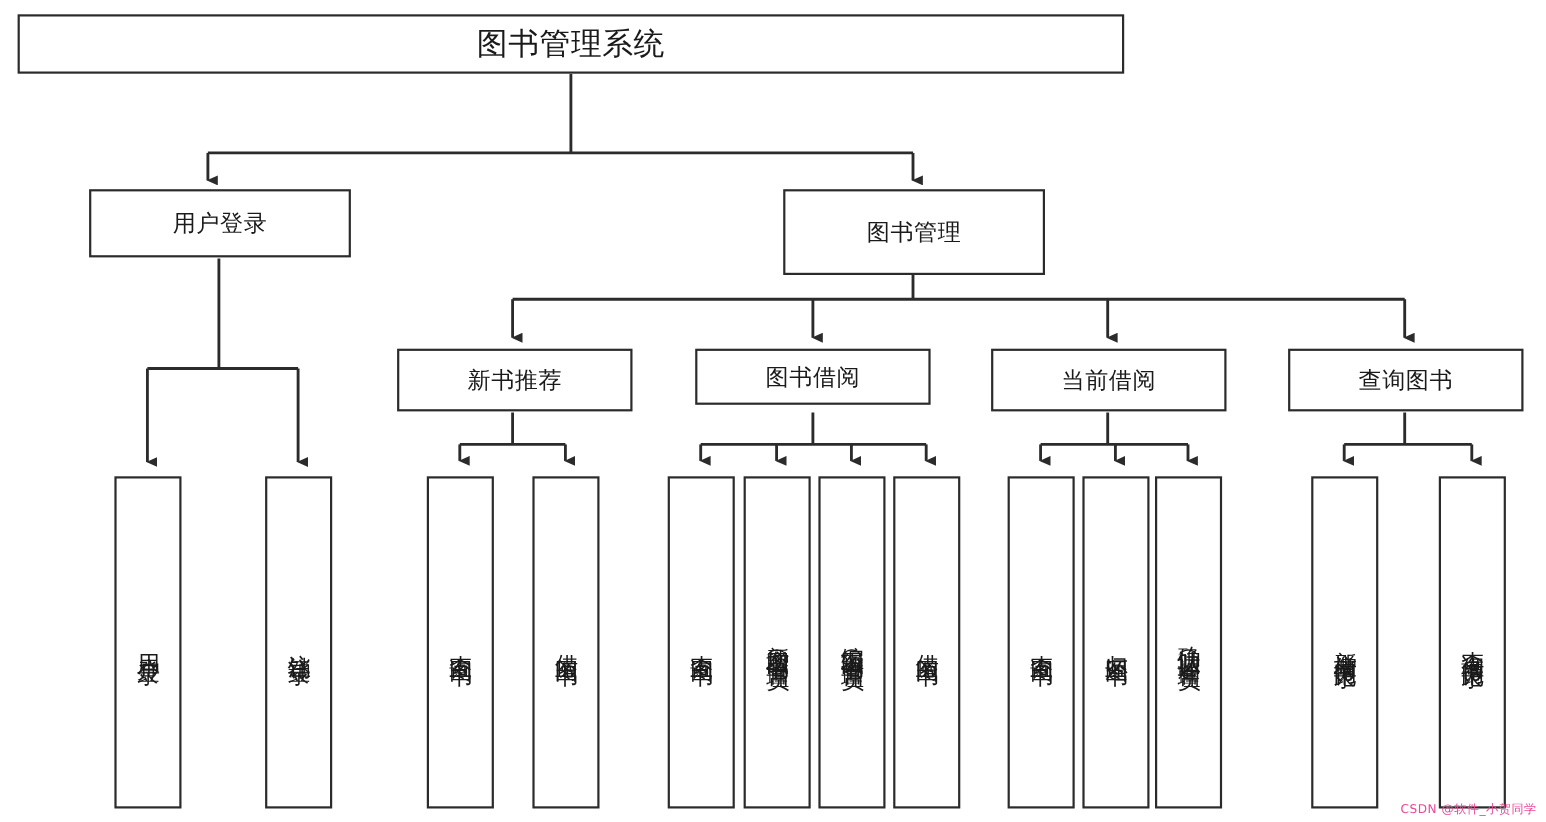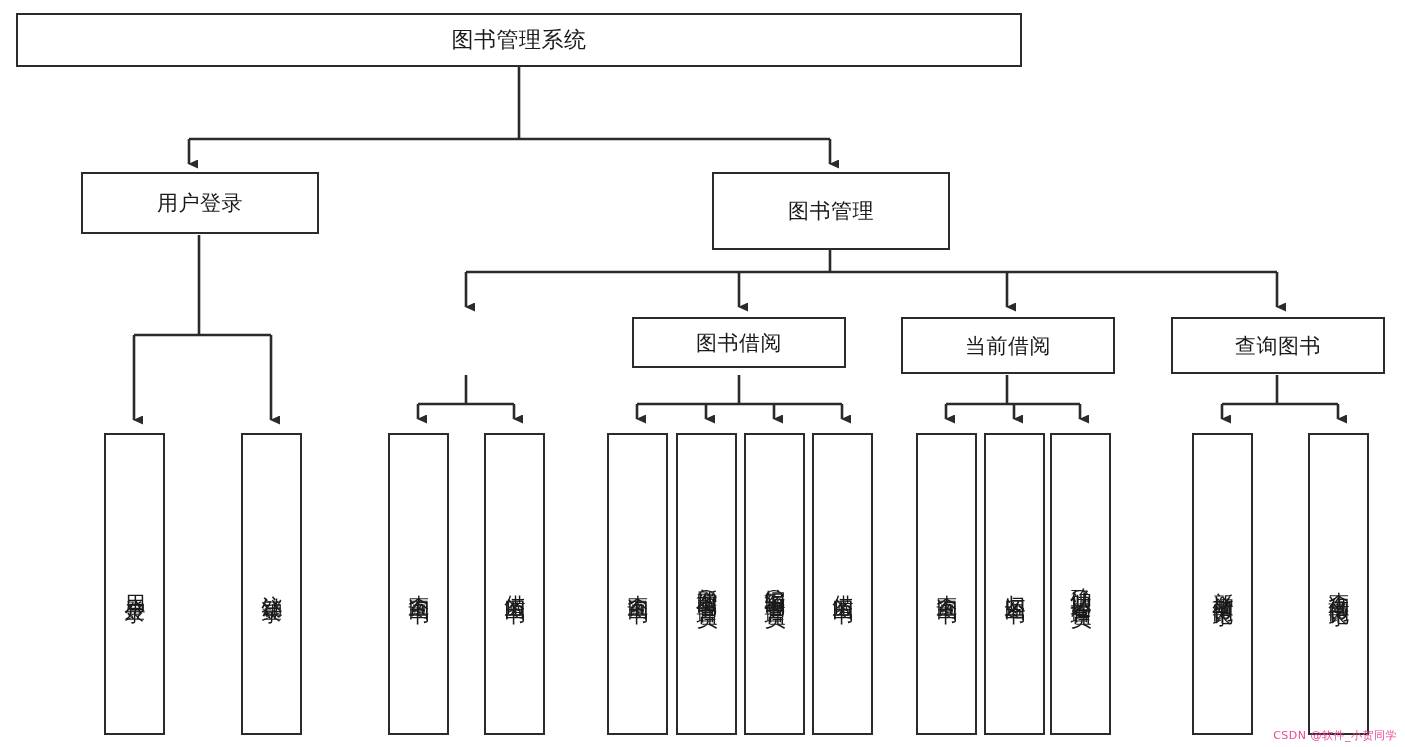--- a/index.html
+++ b/index.html
@@ -51,21 +51,21 @@
     white-space: nowrap;
   }
   .node-label {
     display: block;
   }
   .node-box.vertical .node-label {
     writing-mode: vertical-rl;
     text-orientation: upright;
   }
   #root-node {
-    font-size: 22px;
+    font-size: 28px;
     justify-content: center;
   }
   #watermark {
     position: absolute;
     right: 8px;
     bottom: 4px;
     font-size: 11px;
     color: #ec4899;
     letter-spacing: 0.5px;
     white-space: nowrap;
@@ -133,20 +133,23 @@
   </div>
 
   <div class="node-box horizontal" style="left:81px; top:172px; width:238px; height:62px;">
     <span class="node-label">用户登录</span>
   </div>
 
   <div class="node-box horizontal" style="left:712px; top:172px; width:238px; height:78px;">
     <span class="node-label">图书管理</span>
   </div>
 
+  <div class="node-box horizontal" style="left:361px; top:317px; width:214px; height:57px;">
+    <span class="node-label">新书推荐</span>
+  </div>
 
   <div class="node-box horizontal" style="left:632px; top:317px; width:214px; height:51px;">
     <span class="node-label">图书借阅</span>
   </div>
 
   <div class="node-box horizontal" style="left:901px; top:317px; width:214px; height:57px;">
     <span class="node-label">当前借阅</span>
   </div>
 
   <div class="node-box horizontal" style="left:1171px; top:317px; width:214px; height:57px;">

